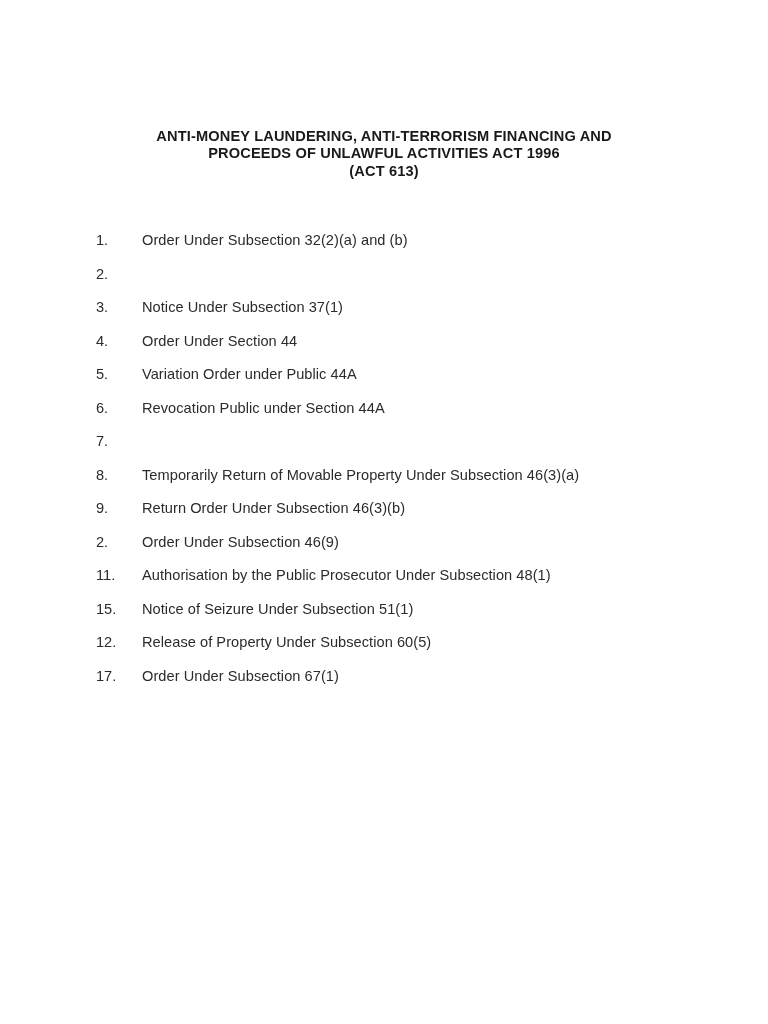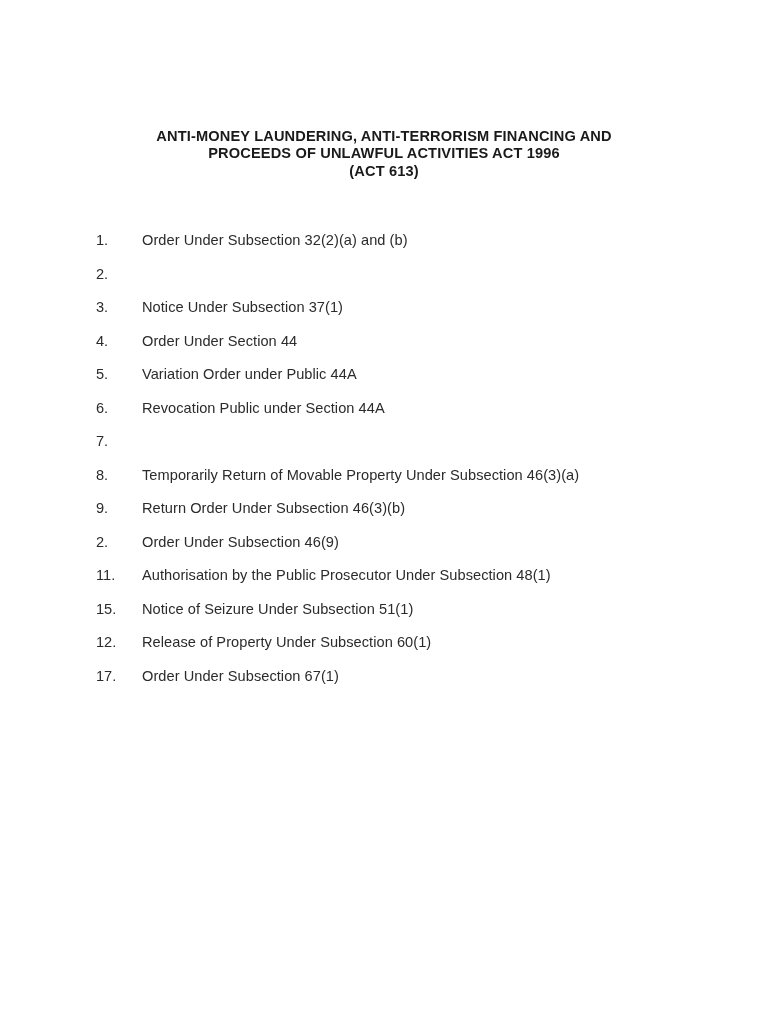--- a/index.html
+++ b/index.html
@@ -132,21 +132,21 @@
       <li class="doc-item">
         <span class="item-number">11.</span>
         <span class="item-text">Authorisation by the Public Prosecutor Under Subsection 48(1)</span>
       </li>
       <li class="doc-item">
         <span class="item-number">15.</span>
         <span class="item-text">Notice of Seizure Under Subsection 51(1)</span>
       </li>
       <li class="doc-item">
         <span class="item-number">12.</span>
-        <span class="item-text">Release of Property Under Subsection 60(1)</span>
+        <span class="item-text">Release of Property Under Subsection 60(5)</span>
       </li>
       <li class="doc-item">
         <span class="item-number">17.</span>
         <span class="item-text">Order Under Subsection 67(1)</span>
       </li>
     </ol>
 
 </div>
 
 </body></html>

